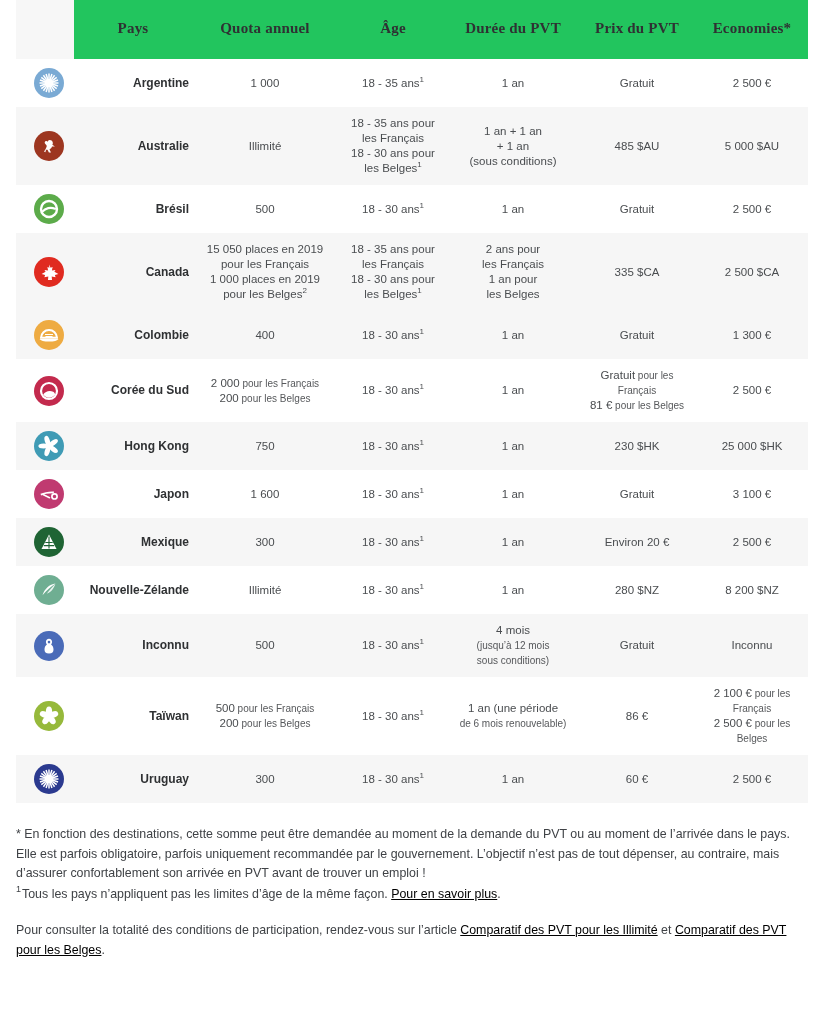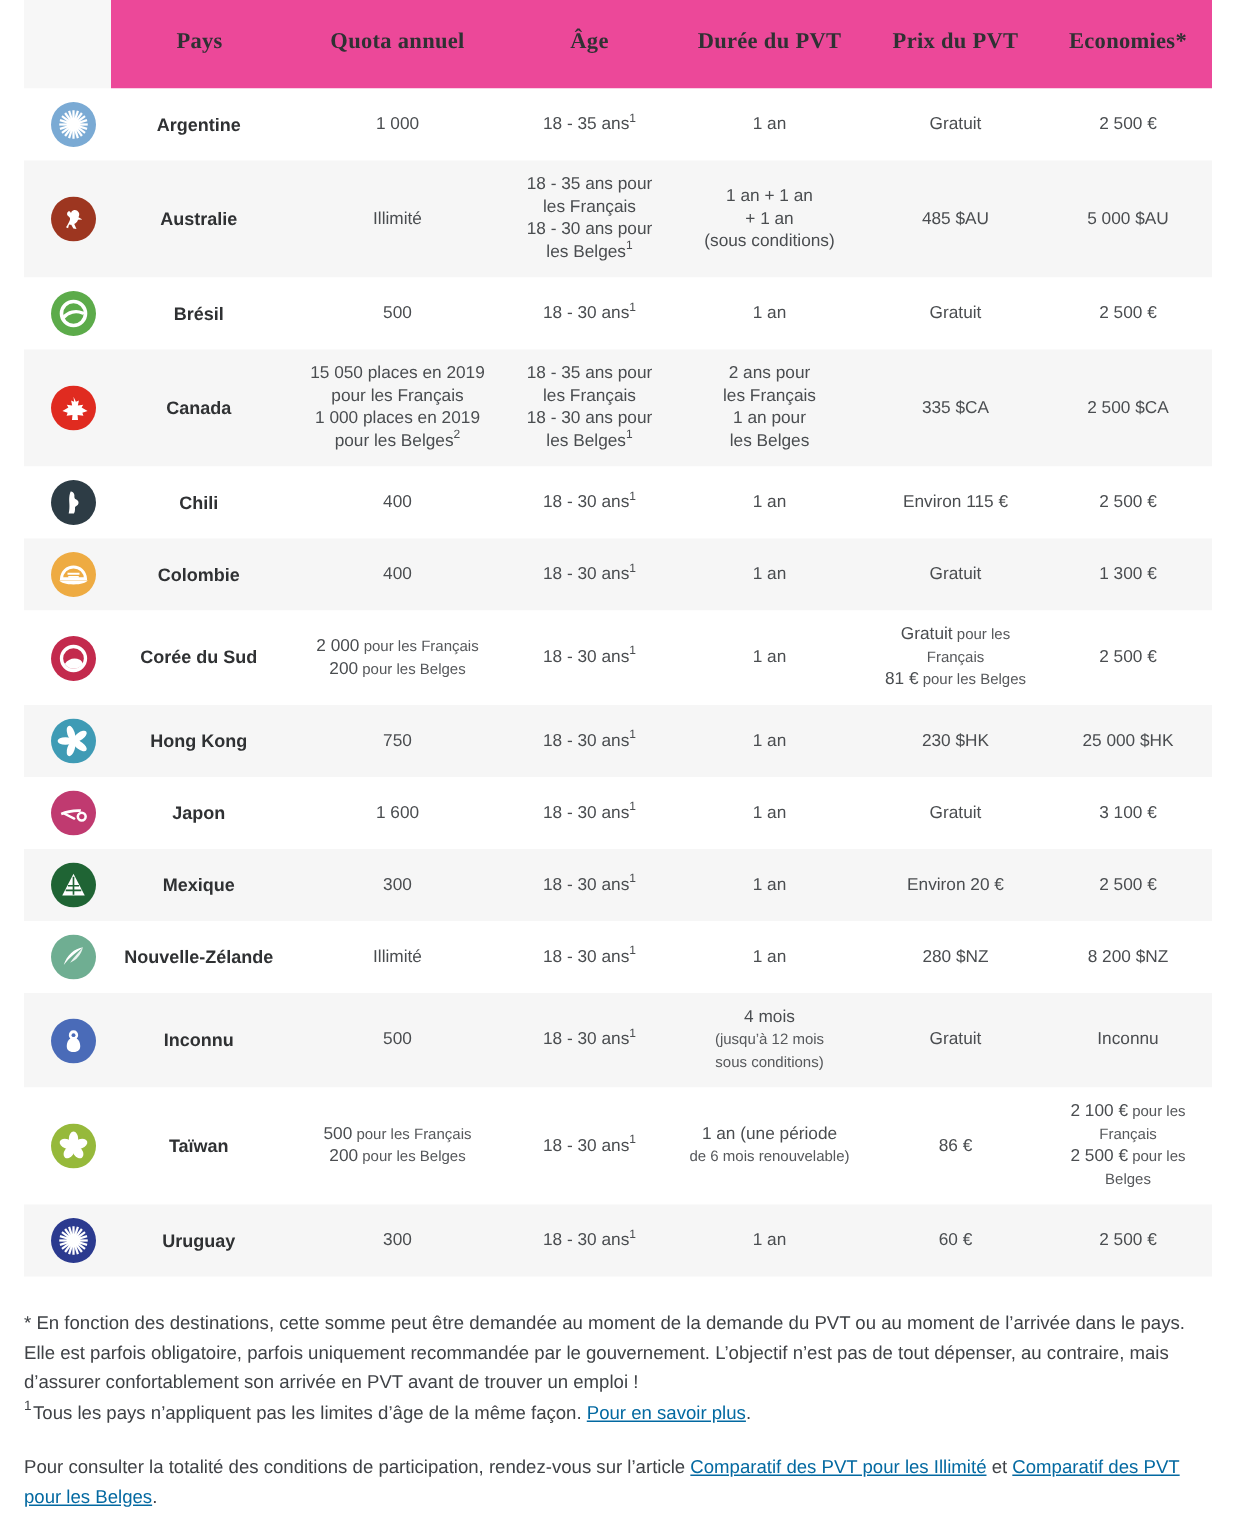--- a/index.html
+++ b/index.html
@@ -31,21 +31,21 @@
   }
   .pvt-table col.c-flag  { width: 58px; }
   .pvt-table col.c-pays  { width: 118px; }
   .pvt-table col.c-quota { width: 146px; }
   .pvt-table col.c-age   { width: 110px; }
   .pvt-table col.c-duree { width: 130px; }
   .pvt-table col.c-prix  { width: 118px; }
   .pvt-table col.c-eco   { width: 112px; }
 
   thead th {
-    background: #ec4899;
+    background: #22c55e;
     font-family: "Liberation Serif", serif;
     font-weight: bold;
     font-size: 15px;
     color: #2f3133;
     letter-spacing: .2px;
     text-align: center;
     padding: 20px 4px 22px 4px;
     border: none;
     white-space: nowrap;
   }
@@ -62,21 +62,21 @@
     color: #4a4d50;
     padding: 9px 3px;
     border: none;
   }
   td.cell-flag {
     padding: 9px 0 9px 18px;
     text-align: left;
     width: 58px;
   }
   td.cell-pays {
-    text-align: center;
+    text-align: right;
     font-weight: bold;
     font-size: 12px;
     color: #2f3133;
     padding-left: 2px;
   }
   .sub {
     font-size: 10px;
     color: #56585b;
   }
 
@@ -101,21 +101,21 @@
   }
   .notes p { margin: 0 0 1px 0; }
   .notes p.gap { margin-top: 17px; }
   .notes sup {
     font-size: 9px;
     vertical-align: super;
     line-height: 0;
     margin-right: 1px;
   }
   .notes a {
-    color: #0369a1;
+    color: #000000;
     text-decoration: underline;
   }
   sup.ref {
     font-size: 8px;
     vertical-align: super;
     line-height: 0;
   }
 </style>
 </head>
 <body>
@@ -206,32 +206,20 @@
                 <circle cx="15" cy="15" r="15" fill="#e02b20"></circle>
                 <path d="M15 7.5l1.6 3.3 2-.8-.7 3.4 3.6-.5-1.1 1.8 4 2.3-3.5 1.1.7 2.1-3.9-.6.3 3.4H14l.3-3.4-3.9.6.7-2.1-3.5-1.1 4-2.3-1.1-1.8 3.6.5-.7-3.4 2 .8z" fill="#ffffff"></path>
               </svg></span></td>
           <td class="cell-pays">Canada</td>
           <td><span>15 050 places en 2019</span><br><span>pour les Français</span><br><span>1 000 places en 2019</span><br><span>pour les Belges</span><sup class="ref">2</sup></td>
           <td><span>18 - 35 ans pour</span><br><span>les Français</span><br><span>18 - 30 ans pour</span><br><span>les Belges</span><sup class="ref">1</sup></td>
           <td><span>2 ans pour</span><br><span>les Français</span><br><span>1 an pour</span><br><span>les Belges</span></td>
           <td><span>335 $CA</span></td>
           <td><span>2 500 $CA</span></td>
         </tr>
-        <tr>
-          <td class="cell-flag"><span class="flag"><svg viewBox="0 0 30 30" xmlns="http://www.w3.org/2000/svg">
-                <circle cx="15" cy="15" r="15" fill="#2d3c45"></circle>
-                <path d="M13.4 7.6c1.6.4 2.3 1.5 2.2 3.1-.1 1.1.2 1.7 1 2.1 1.3.6 1.9 1.5 1.7 2.7-.1.8-.5 1.3-1.2 1.6-.9.4-1.2.9-1.1 1.8.1 1.2-.1 2.3-.7 3.4h-3.5c.5-2.3.6-4.7.4-7.2-.2-2.6-.1-5 .9-7.5z" fill="#ffffff"></path>
-              </svg></span></td>
-          <td class="cell-pays">Chili</td>
-          <td><span>400</span></td>
-          <td><span>18 - 30 ans<sup class="ref">1</sup></span></td>
-          <td><span>1 an</span></td>
-          <td><span>Environ 115 €</span></td>
-          <td><span>2 500 €</span></td>
-        </tr>
         <tr class="alt">
           <td class="cell-flag"><span class="flag"><svg viewBox="0 0 30 30" xmlns="http://www.w3.org/2000/svg">
                 <circle cx="15" cy="15" r="15" fill="#eeab42"></circle>
                 <path d="M7 17.8c.2-4.6 3.7-7.8 8-7.8s7.8 3.2 8 7.8z" fill="none" stroke="#ffffff" stroke-width="2"></path>
                 <path d="M5.5 19h19c-1 1.6-4.6 2.6-9.5 2.6S6.5 20.6 5.5 19z" fill="#ffffff"></path>
                 <path d="M11 14.5h8M11.5 16.6h7" stroke="#ffffff" stroke-width="1.2"></path>
               </svg></span></td>
           <td class="cell-pays">Colombie</td>
           <td><span>400</span></td>
           <td><span>18 - 30 ans<sup class="ref">1</sup></span></td>

